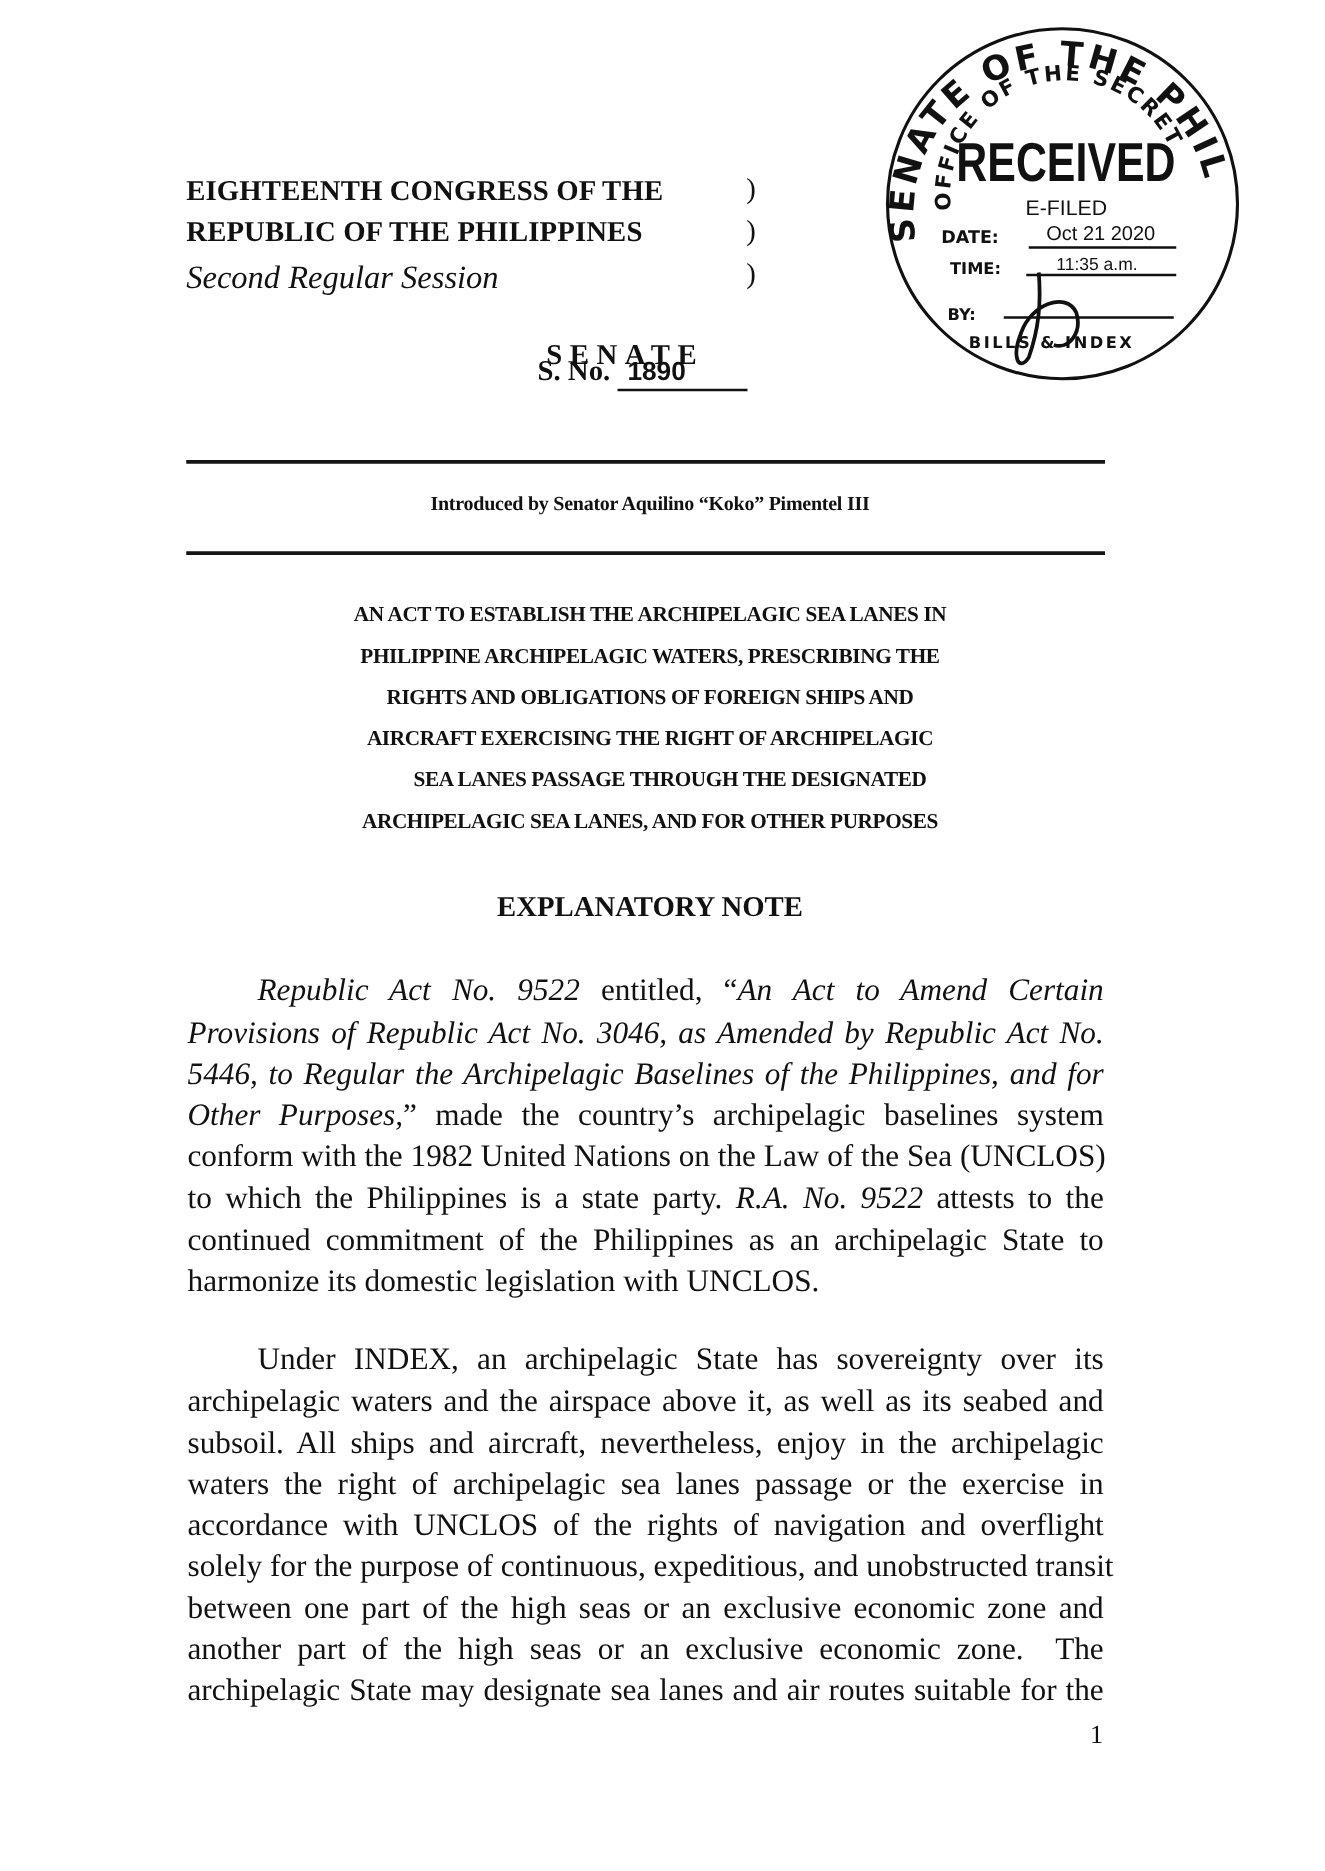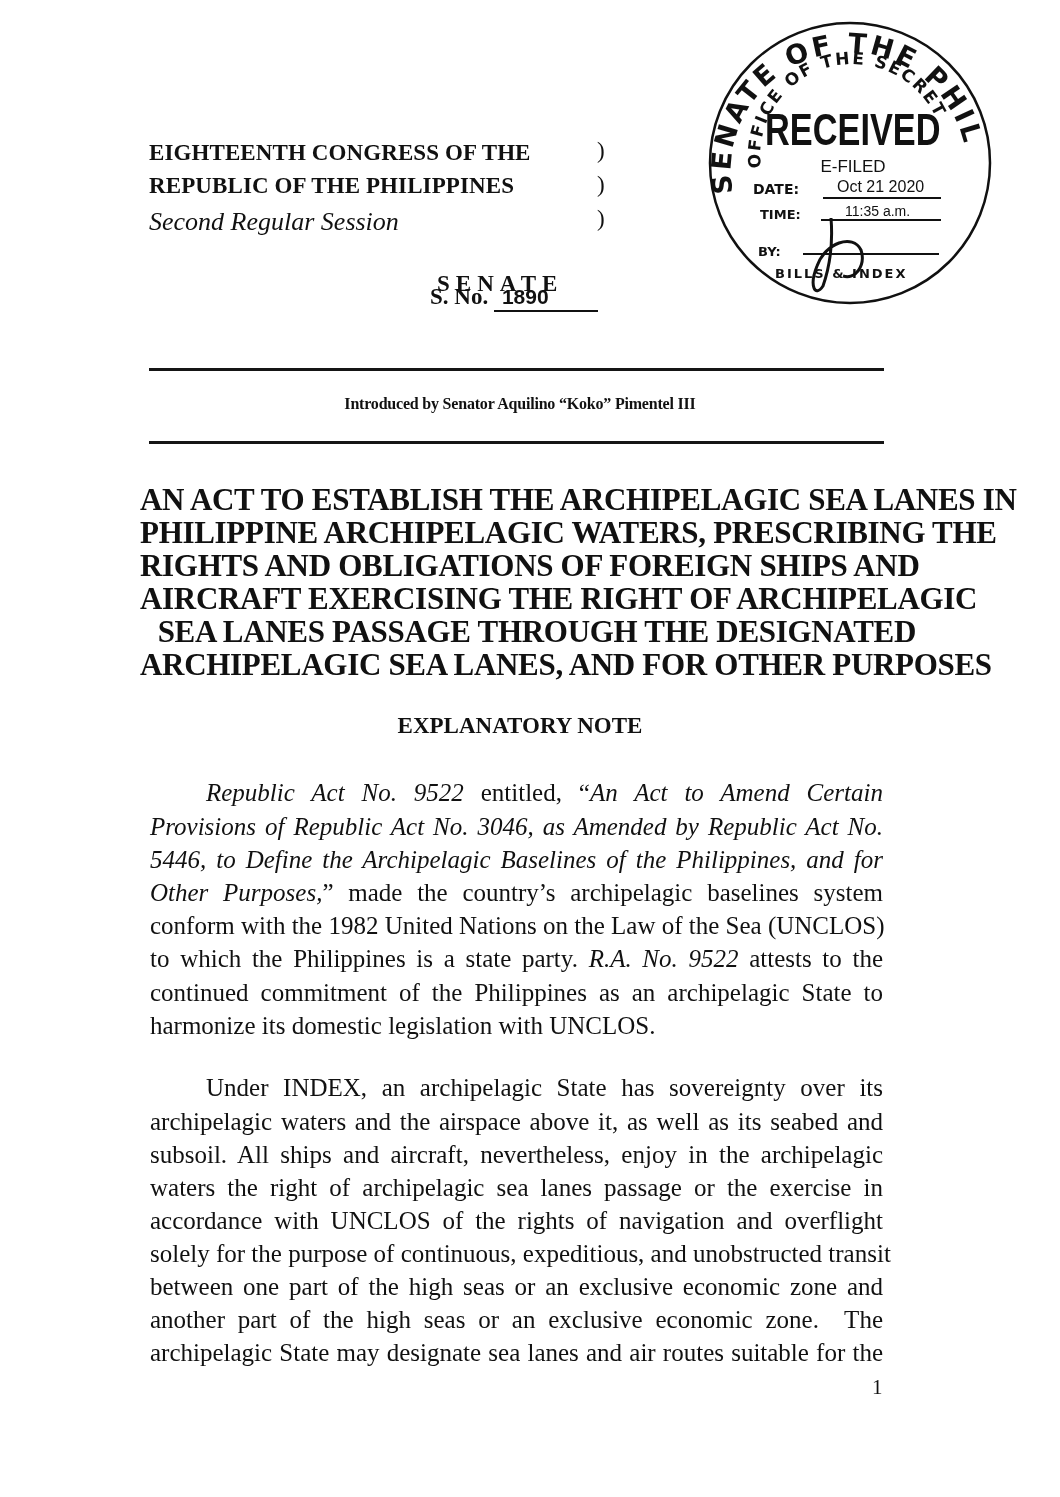--- a/index.html
+++ b/index.html
@@ -8,21 +8,21 @@
   .abs { position: absolute; }
   .hdr { font-weight: bold; font-size: 23px; letter-spacing: 0.1px; white-space: nowrap; }
   .hdr-it { font-style: italic; font-size: 26px; white-space: nowrap; }
   .paren { font-size: 23px; }
   .senate { font-weight: bold; font-size: 23px; letter-spacing: 6px; }
   .sno { font-weight: bold; font-size: 23px; white-space: nowrap; }
   .sno-num { font-family: "Liberation Sans", "DejaVu Sans", sans-serif; font-weight: bold; font-size: 21px;
              display: inline-block; width: 96px; border-bottom: 2px solid #111; padding-left: 8px; line-height: 26px; }
   .rule { height: 3px; background: #151515; }
   .intro { font-weight: bold; font-size: 16px; white-space: nowrap; text-align: center; width: 760px; letter-spacing: -0.2px; }
-  .title-line { font-weight: bold; font-size: 31px; text-align: right; width: 760px; white-space: nowrap; letter-spacing: -0.3px; }
+  .title-line { font-weight: bold; font-size: 17px; text-align: center; width: 760px; white-space: nowrap; letter-spacing: -0.3px; }
   .note { font-weight: bold; font-size: 23px; text-align: center; width: 760px; }
   .bl { font-size: 25px; width: 733px; white-space: nowrap; text-align: justify; text-align-last: justify; line-height: 28px; }
   .bl.last { text-align-last: left; }
   .bl i { font-style: italic; }
   .pg { font-size: 21px; }
   
   .stamp { left: 703px; top: 18px; width: 290px; height: 290px; }
 </style>
 </head>
 <body>
@@ -76,21 +76,21 @@
 <div class="abs title-line" style="left:140px;top:515px;">PHILIPPINE ARCHIPELAGIC WATERS, PRESCRIBING THE</div>
 <div class="abs title-line" style="left:140px;top:548px;">RIGHTS AND OBLIGATIONS OF FOREIGN SHIPS AND</div>
 <div class="abs title-line" style="left:140px;top:581px;">AIRCRAFT EXERCISING THE RIGHT OF ARCHIPELAGIC</div>
 <div class="abs title-line" style="left:156px;top:614px;">SEA LANES PASSAGE THROUGH THE DESIGNATED</div>
 <div class="abs title-line" style="left:140px;top:647px;">ARCHIPELAGIC SEA LANES, AND FOR OTHER PURPOSES</div>
 
 <div class="abs note" style="left:140px;top:713px;">EXPLANATORY NOTE</div>
 
 <div class="abs bl" style="left:206px;top:779px;width:677px;"><i>Republic Act No. 9522</i><span> entitled, “</span><i>An Act to Amend Certain</i></div>
 <div class="abs bl" style="left:150px;top:813px;"><i>Provisions of Republic Act No. 3046, as Amended by Republic Act No.</i></div>
-<div class="abs bl" style="left:150px;top:846px;"><i>5446, to Define the Archipelagic Baselines of the Philippines, and for</i></div>
+<div class="abs bl" style="left:150px;top:846px;"><i>5446, to Regular the Archipelagic Baselines of the Philippines, and for</i></div>
 <div class="abs bl" style="left:150px;top:879px;"><i>Other Purposes,</i><span>” made the country’s archipelagic baselines system</span></div>
 <div class="abs bl" style="left:150px;top:912px;">conform with the 1982 United Nations on the Law of the Sea (UNCLOS)</div>
 <div class="abs bl" style="left:150px;top:945px;"><span>to which the Philippines is a state party. </span><i>R.A. No. 9522</i><span> attests to the</span></div>
 <div class="abs bl" style="left:150px;top:979px;">continued commitment of the Philippines as an archipelagic State to</div>
 <div class="abs bl last" style="left:150px;top:1012px;">harmonize its domestic legislation with UNCLOS.</div>
 
 <div class="abs bl" style="left:206px;top:1074px;width:677px;">Under INDEX, an archipelagic State has sovereignty over its</div>
 <div class="abs bl" style="left:150px;top:1108px;">archipelagic waters and the airspace above it, as well as its seabed and</div>
 <div class="abs bl" style="left:150px;top:1141px;">subsoil. All ships and aircraft, nevertheless, enjoy in the archipelagic</div>
 <div class="abs bl" style="left:150px;top:1174px;">waters the right of archipelagic sea lanes passage or the exercise in</div>

